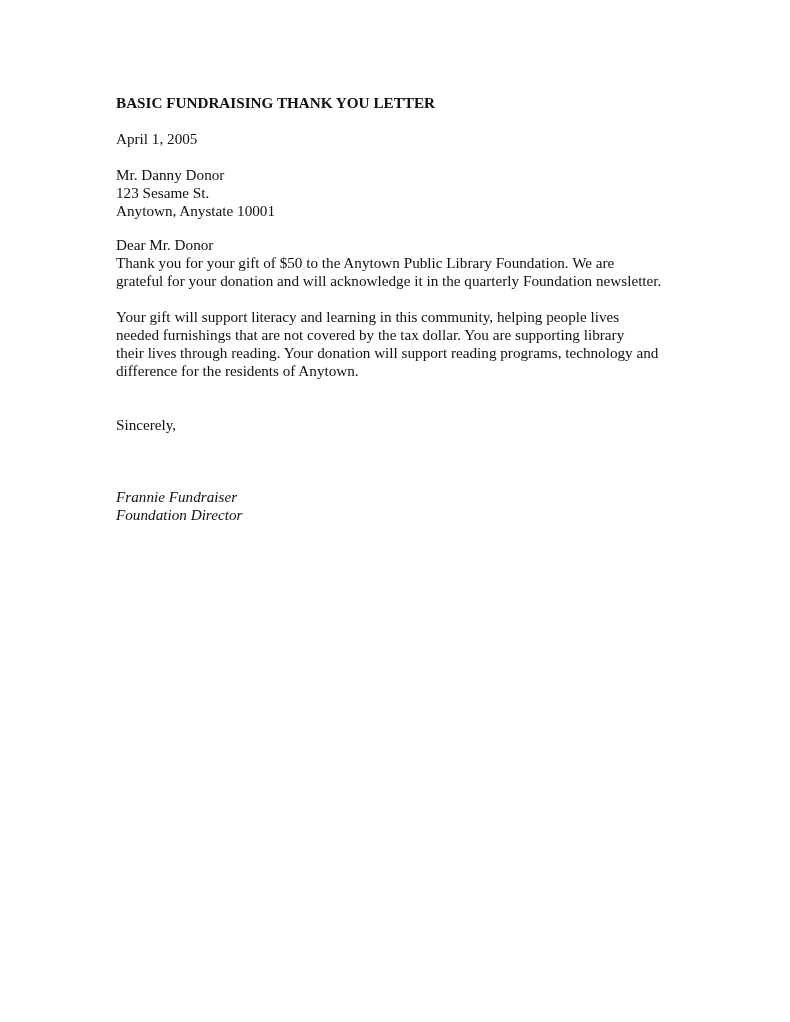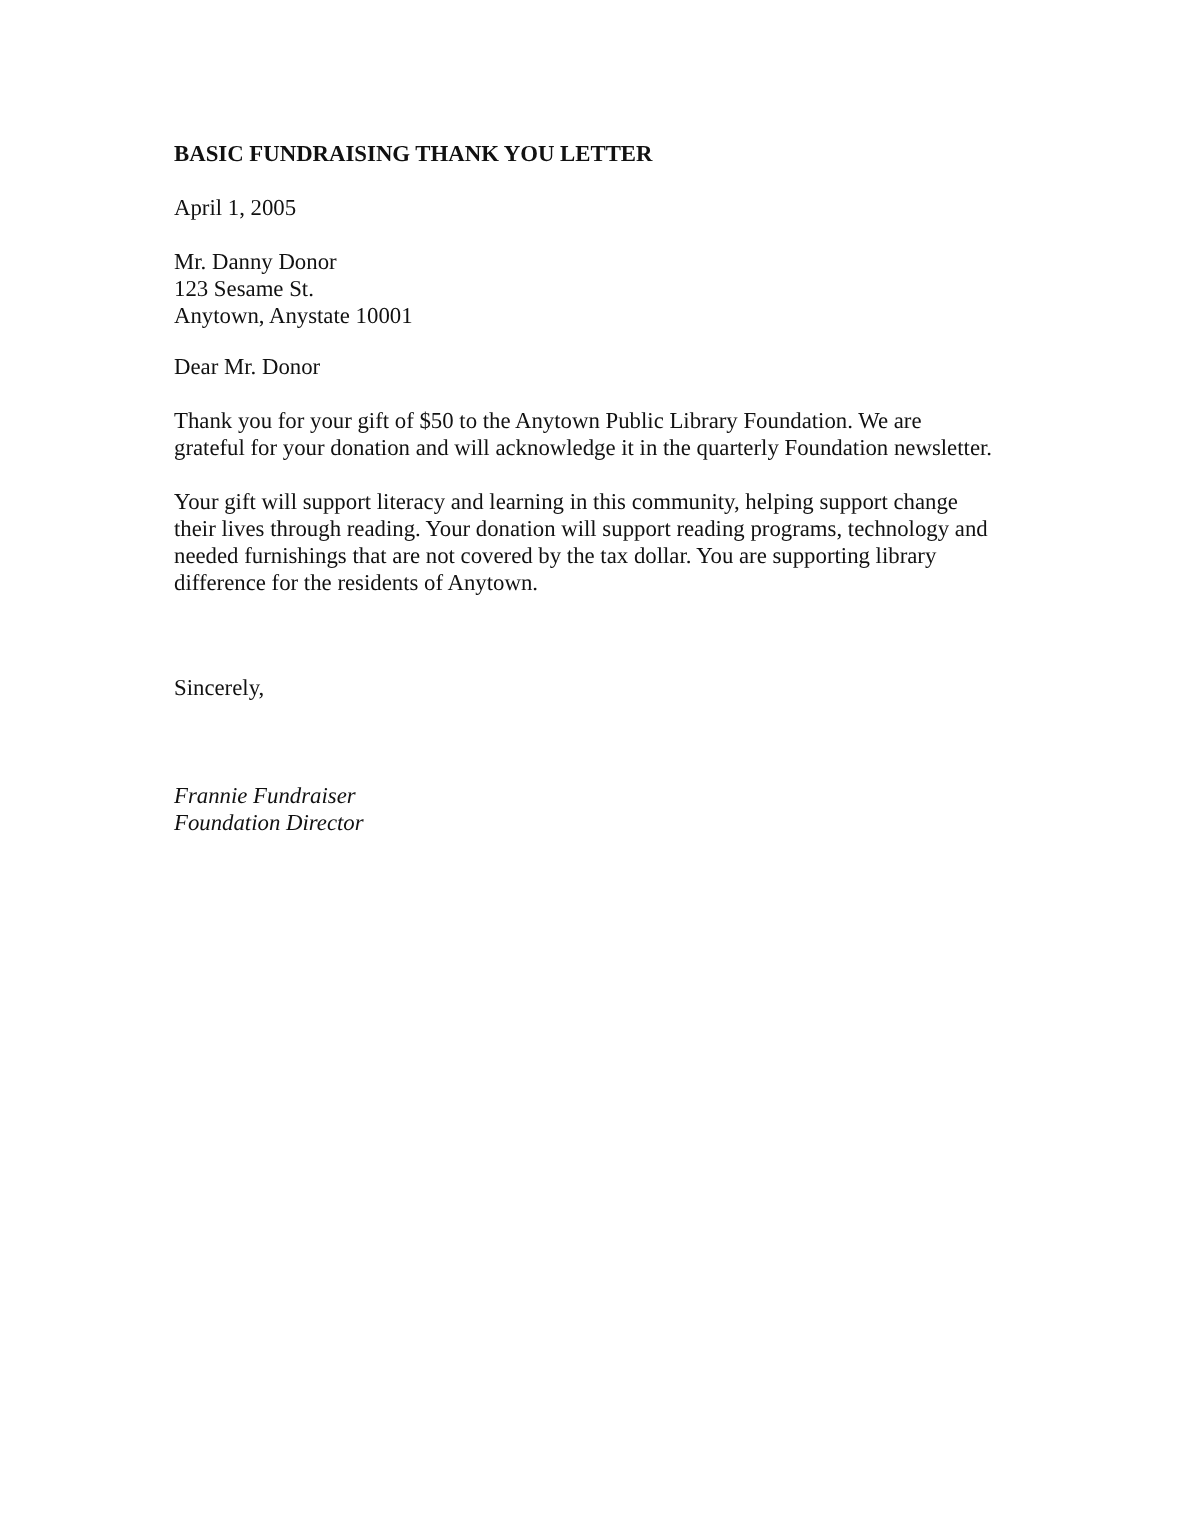--- a/index.html
+++ b/index.html
@@ -32,24 +32,24 @@
     .block {
       margin: 0;
     }
     .line {
       display: block;
       white-space: nowrap;
     }
     .date { margin-top: 18px; font-family: Liberation Serif, serif; }
     .address { margin-top: 18px; }
     .salutation { margin-top: 16px; }
-    .para1 { margin-top: 18px; }
+    .para1 { }
     .para2 { margin-top: 18px; }
     .para3 { margin-top: 18px; }
-    .closing { margin-top: 52px; }
+    .closing { margin-top: 36px; }
     .signature { margin-top: 54px; font-style: italic; }
   </style>
 </head>
 <body>
 
 <div class="page">
   <h1 class="title">BASIC FUNDRAISING THANK YOU LETTER</h1>
 
   <p class="block date">April 1, 2005</p>
 
@@ -60,23 +60,23 @@
   </div>
 
   <p class="block salutation">Dear Mr. Donor</p>
 
   <div class="block para1">
     <span class="line">Thank you for your gift of $50 to the Anytown Public Library Foundation. We are</span>
     <span class="line">grateful for your donation and will acknowledge it in the quarterly Foundation newsletter.</span>
   </div>
 
   <div class="block para2">
-    <span class="line">Your gift will support literacy and learning in this community, helping support change</span>
+    <span class="line">Your gift will support literacy and learning in this community, helping people lives</span>
+    <span class="line">needed furnishings that are not covered by the tax dollar. You are supporting library</span>
     <span class="line">their lives through reading. Your donation will support reading programs, technology and</span>
-    <span class="line">needed furnishings that are not covered by the tax dollar. You are supporting library</span>
     <span class="line">difference for the residents of Anytown.</span>
   </div>
 
 
   <p class="block closing">Sincerely,</p>
 
   <div class="block signature">
     <span class="line">Frannie Fundraiser</span>
     <span class="line">Foundation Director</span>
   </div>

